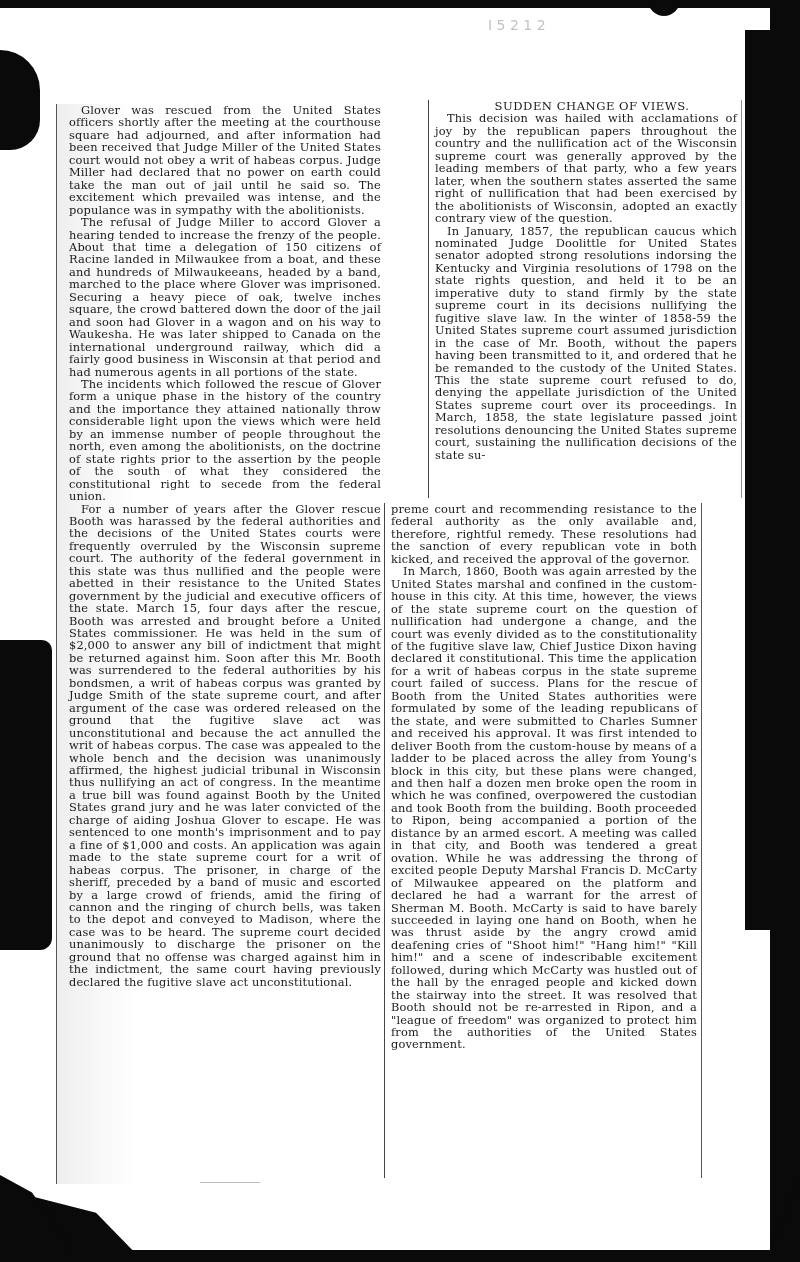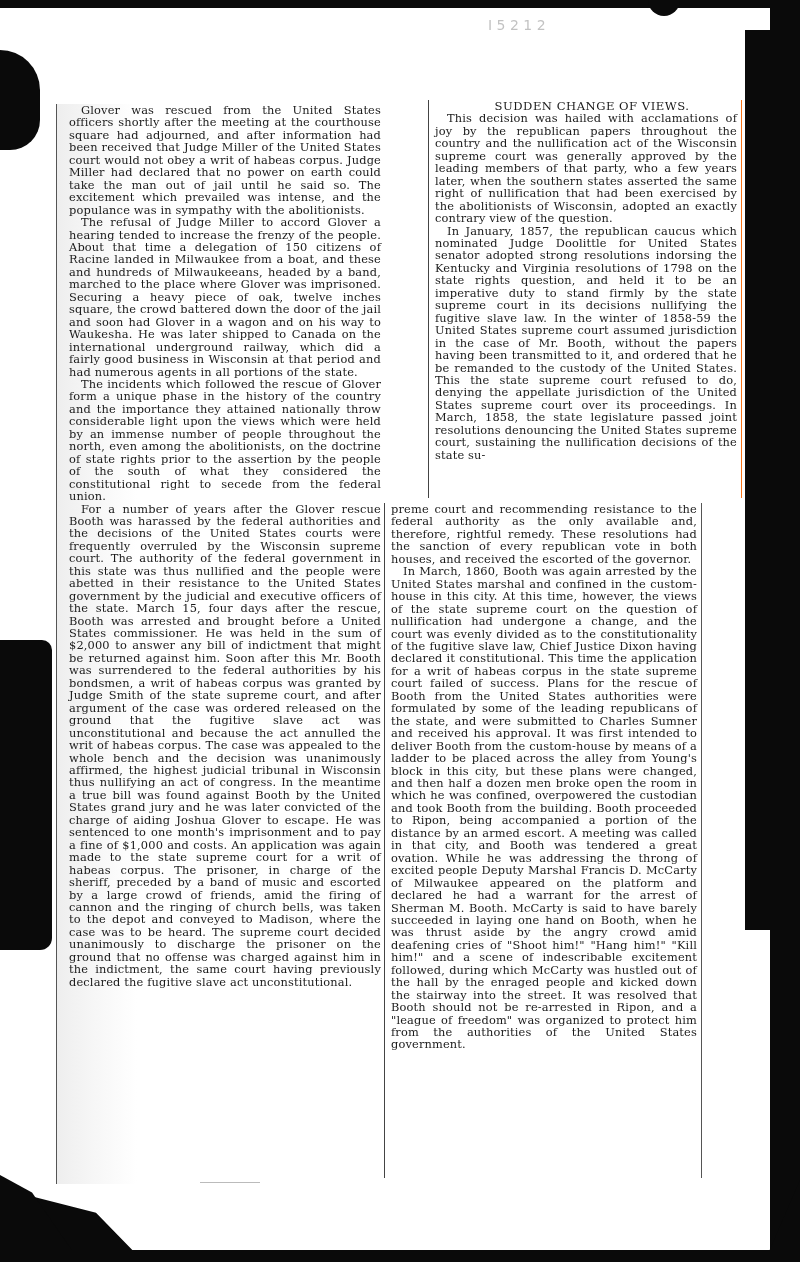--- a/index.html
+++ b/index.html
@@ -79,18 +79,18 @@
     <p>For a number of years after the Glover rescue Booth was harassed by the federal authorities and the decisions of the United States courts were frequently overruled by the Wisconsin supreme court. The authority of the federal government in this state was thus nullified and the people were abetted in their resistance to the United States government by the judicial and executive officers of the state. March 15, four days after the rescue, Booth was arrested and brought before a United States commissioner. He was held in the sum of $2,000 to answer any bill of indictment that might be returned against him. Soon after this Mr. Booth was surrendered to the federal authorities by his bondsmen, a writ of habeas corpus was granted by Judge Smith of the state supreme court, and after argument of the case was ordered released on the ground that the fugitive slave act was unconstitutional and because the act annulled the writ of habeas corpus. The case was appealed to the whole bench and the decision was unanimously affirmed, the highest judicial tribunal in Wisconsin thus nullifying an act of congress. In the meantime a true bill was found against Booth by the United States grand jury and he was later convicted of the charge of aiding Joshua Glover to escape. He was sentenced to one month's imprisonment and to pay a fine of $1,000 and costs. An application was again made to the state supreme court for a writ of habeas corpus. The prisoner, in charge of the sheriff, preceded by a band of music and escorted by a large crowd of friends, amid the firing of cannon and the ringing of church bells, was taken to the depot and conveyed to Madison, where the case was to be heard. The supreme court decided unanimously to discharge the prisoner on the ground that no offense was charged against him in the indictment, the same court having previously declared the fugitive slave act unconstitutional.</p>
   </div>
 
   <div class="col col-right-a">
     <p class="headline">SUDDEN CHANGE OF VIEWS.</p>
     <p>This decision was hailed with acclamations of joy by the republican papers throughout the country and the nullification act of the Wisconsin supreme court was generally approved by the leading members of that party, who a few years later, when the southern states asserted the same right of nullification that had been exercised by the abolitionists of Wisconsin, adopted an exactly contrary view of the question.</p>
     <p>In January, 1857, the republican caucus which nominated Judge Doolittle for United States senator adopted strong resolutions indorsing the Kentucky and Virginia resolutions of 1798 on the state rights question, and held it to be an imperative duty to stand firmly by the state supreme court in its decisions nullifying the fugitive slave law. In the winter of 1858-59 the United States supreme court assumed jurisdiction in the case of Mr. Booth, without the papers having been transmitted to it, and ordered that he be remanded to the custody of the United States. This the state supreme court refused to do, denying the appellate jurisdiction of the United States supreme court over its proceedings. In March, 1858, the state legislature passed joint resolutions denouncing the United States supreme court, sustaining the nullification decisions of the state su-</p>
   </div>
 
   <div class="col col-right-b">
-    <p>preme court and recommending resistance to the federal authority as the only available and, therefore, rightful remedy. These resolutions had the sanction of every republican vote in both houses, and received the escorted of the governor.</p>
+    <p>preme court and recommending resistance to the federal authority as the only available and, therefore, rightful remedy. These resolutions had the sanction of every republican vote in both kicked, and received the approval of the governor.</p>
     <p>In March, 1860, Booth was again arrested by the United States marshal and confined in the custom-house in this city. At this time, however, the views of the state supreme court on the question of nullification had undergone a change, and the court was evenly divided as to the constitutionality of the fugitive slave law, Chief Justice Dixon having declared it constitutional. This time the application for a writ of habeas corpus in the state supreme court failed of success. Plans for the rescue of Booth from the United States authorities were formulated by some of the leading republicans of the state, and were submitted to Charles Sumner and received his approval. It was first intended to deliver Booth from the custom-house by means of a ladder to be placed across the alley from Young's block in this city, but these plans were changed, and then half a dozen men broke open the room in which he was confined, overpowered the custodian and took Booth from the building. Booth proceeded to Ripon, being accompanied a portion of the distance by an armed escort. A meeting was called in that city, and Booth was tendered a great ovation. While he was addressing the throng of excited people Deputy Marshal Francis D. McCarty of Milwaukee appeared on the platform and declared he had a warrant for the arrest of Sherman M. Booth. McCarty is said to have barely succeeded in laying one hand on Booth, when he was thrust aside by the angry crowd amid deafening cries of "Shoot him!" "Hang him!" "Kill him!" and a scene of indescribable excitement followed, during which McCarty was hustled out of the hall by the enraged people and kicked down the stairway into the street. It was resolved that Booth should not be re-arrested in Ripon, and a "league of freedom" was organized to protect him from the authorities of the United States government.</p>
   </div>
 
   <div class="divider-mark"></div>
 </div>
 
 </body></html>

